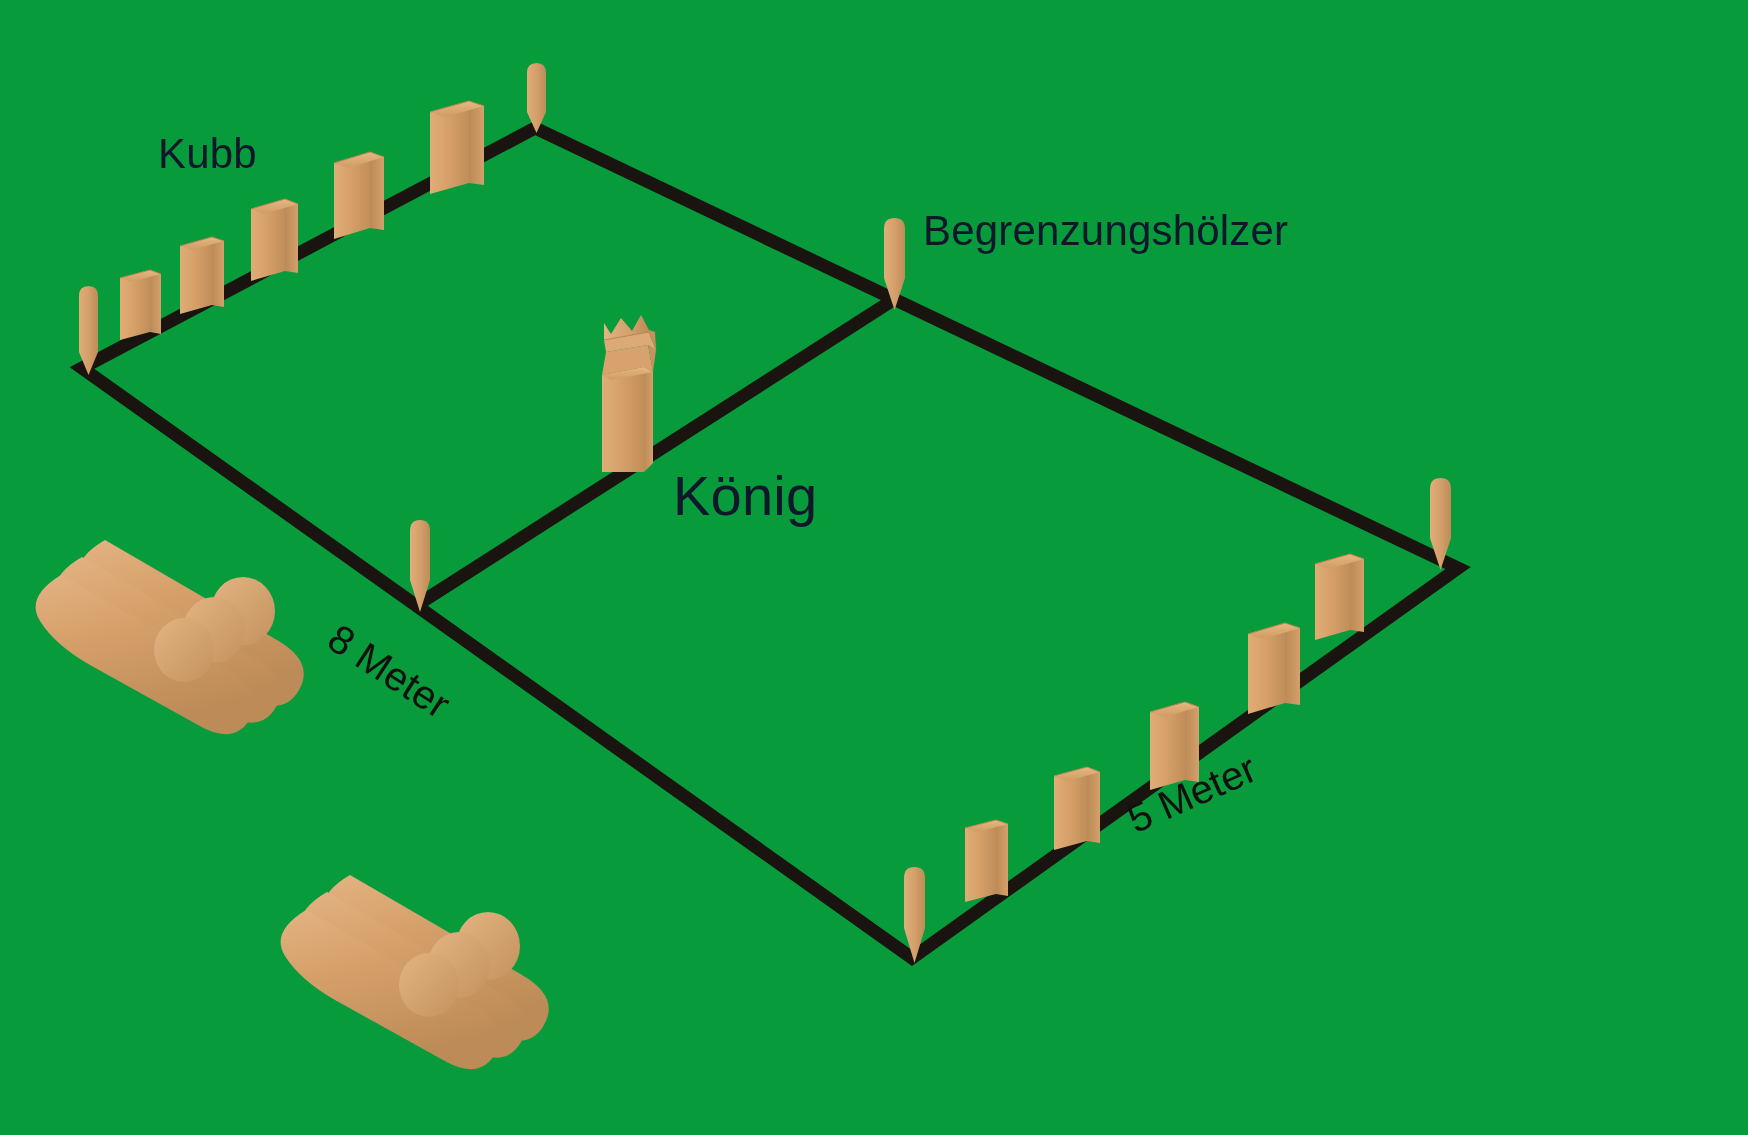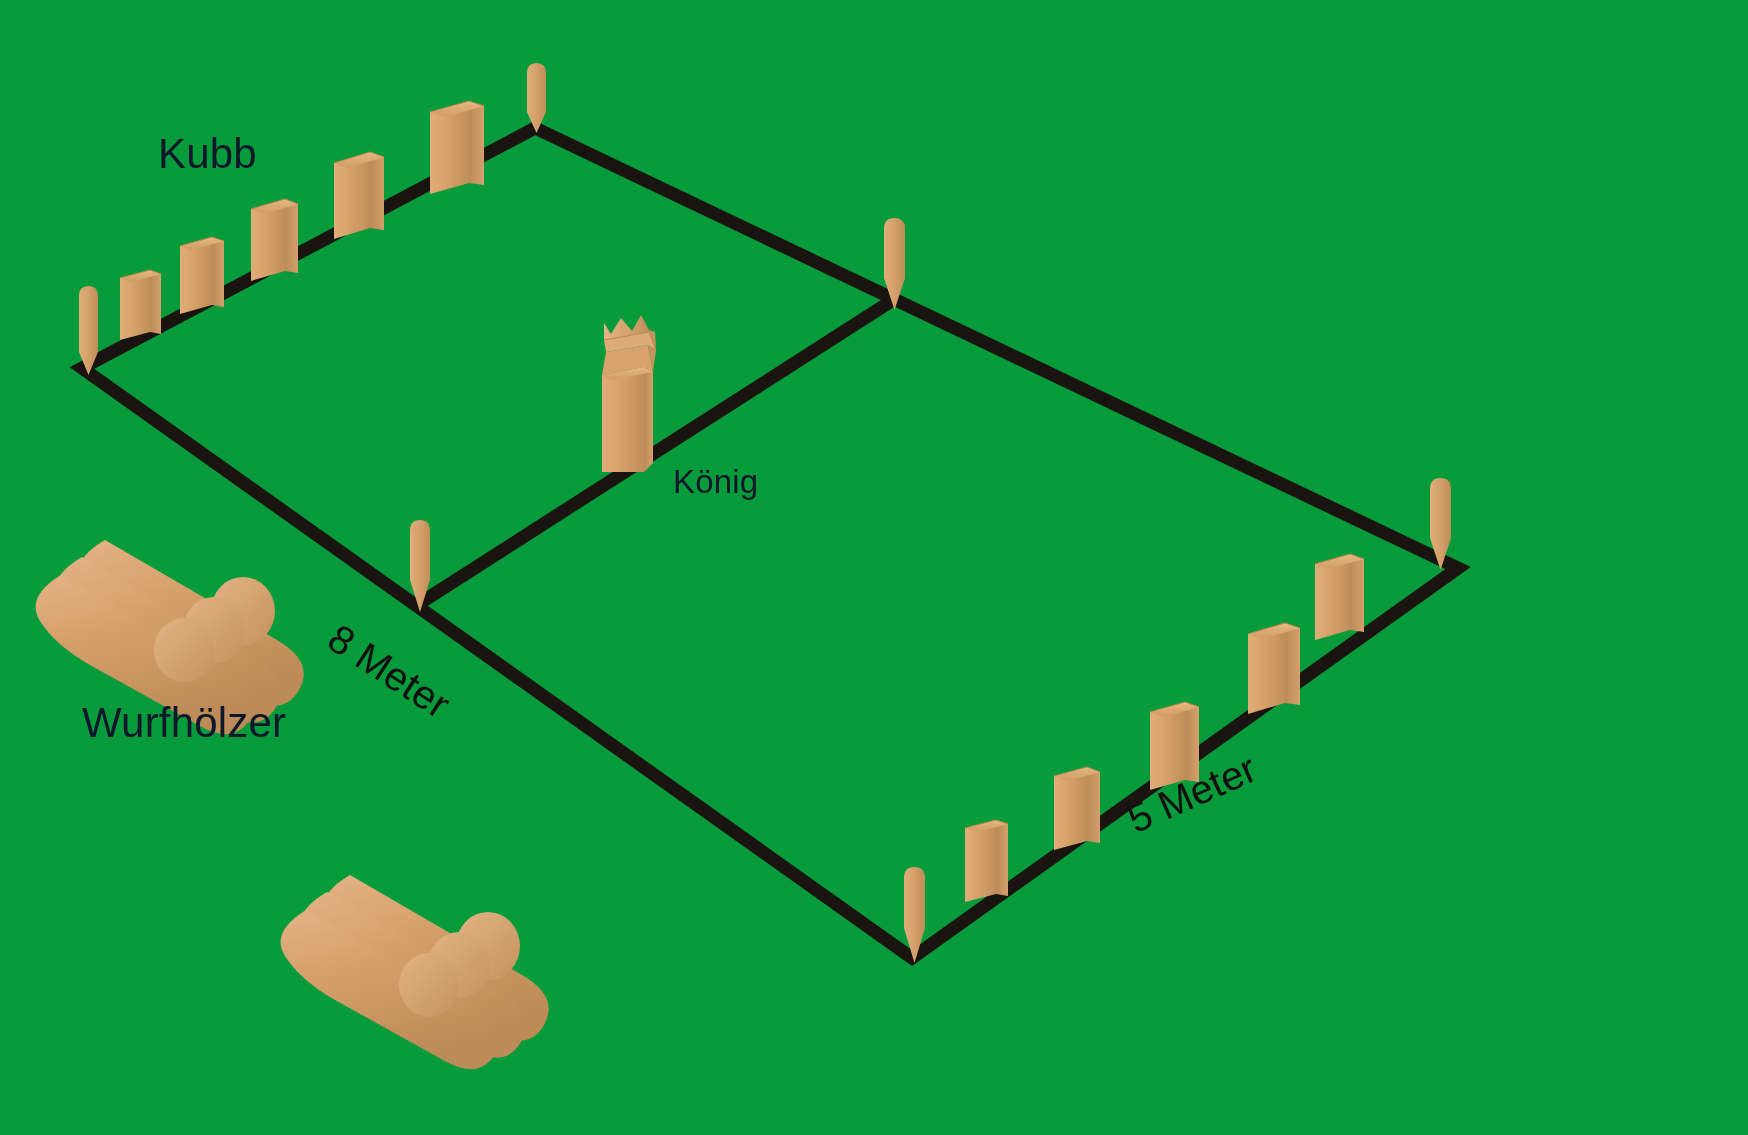--- a/index.html
+++ b/index.html
@@ -206,22 +206,22 @@
       </g>
       <g>
         <path d="M 306 910 q -36 22 -21 46 q 15 24 50 44 l 108 60 q 36 21 52 -6 q 15 -27 -21 -48 Z" fill="url(#gLog)"></path>
         <ellipse cx="429" cy="985" rx="30" ry="32" fill="url(#gLogCap)"></ellipse>
       </g>
     </g>
   </svg>
 
   <div class="lbl" style="left:158px; top:130px; font-size:42px;">Kubb</div>
 
-
-  <div class="lbl" style="left:673px; top:463px; font-size:33px;">König</div>
-
-  <div class="lbl" style="left:82px; top:699px; font-size:42px;">Wurfhölzer</div>
+  <div class="lbl" style="left:923px; top:207px; font-size:42px;">Begrenzungshölzer</div>
+
+  <div class="lbl" style="left:673px; top:463px; font-size:56px;">König</div>
+
 
   <div class="dim" style="left:332px; top:612px; font-size:40px; transform:rotate(33deg);">8 Meter</div>
 
   <div class="dim" style="left:1130px; top:799px; font-size:40px; transform:rotate(-24deg);">5 Meter</div>
 
 </div>
 
 </body></html>

